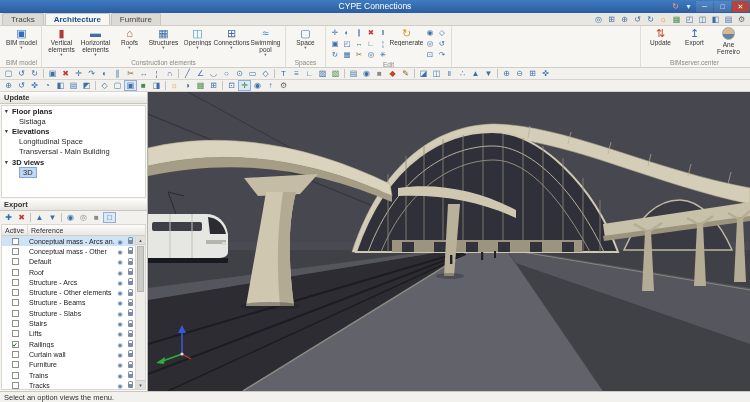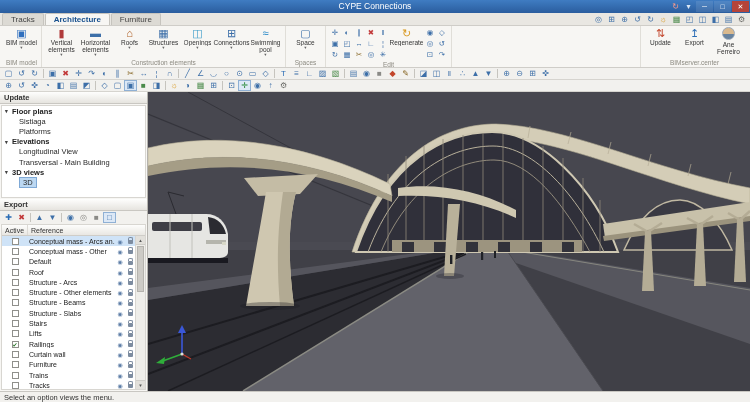--- a/index.html
+++ b/index.html
@@ -303,29 +303,26 @@
         <span>Update</span>
       </div>
       <div class="tree">
           <div class="tree-row group">
             <span class="caret">▾</span>
             <span class="lbl">Floor plans</span>
           </div>
           <div class="tree-row child">
             <span class="lbl">Sistiaga</span>
           </div>
-          <div class="tree-row child">
-            <span class="lbl">Platforms</span>
-          </div>
           <div class="tree-row group">
             <span class="caret">▾</span>
             <span class="lbl">Elevations</span>
           </div>
           <div class="tree-row child">
-            <span class="lbl">Longitudinal View</span>
+            <span class="lbl">Longitudinal Space</span>
           </div>
           <div class="tree-row child">
             <span class="lbl">Transversal - Main Building</span>
           </div>
           <div class="tree-row group">
             <span class="caret">▾</span>
             <span class="lbl">3D views</span>
           </div>
           <div class="tree-row child sel">
             <span class="lbl">3D</span>

